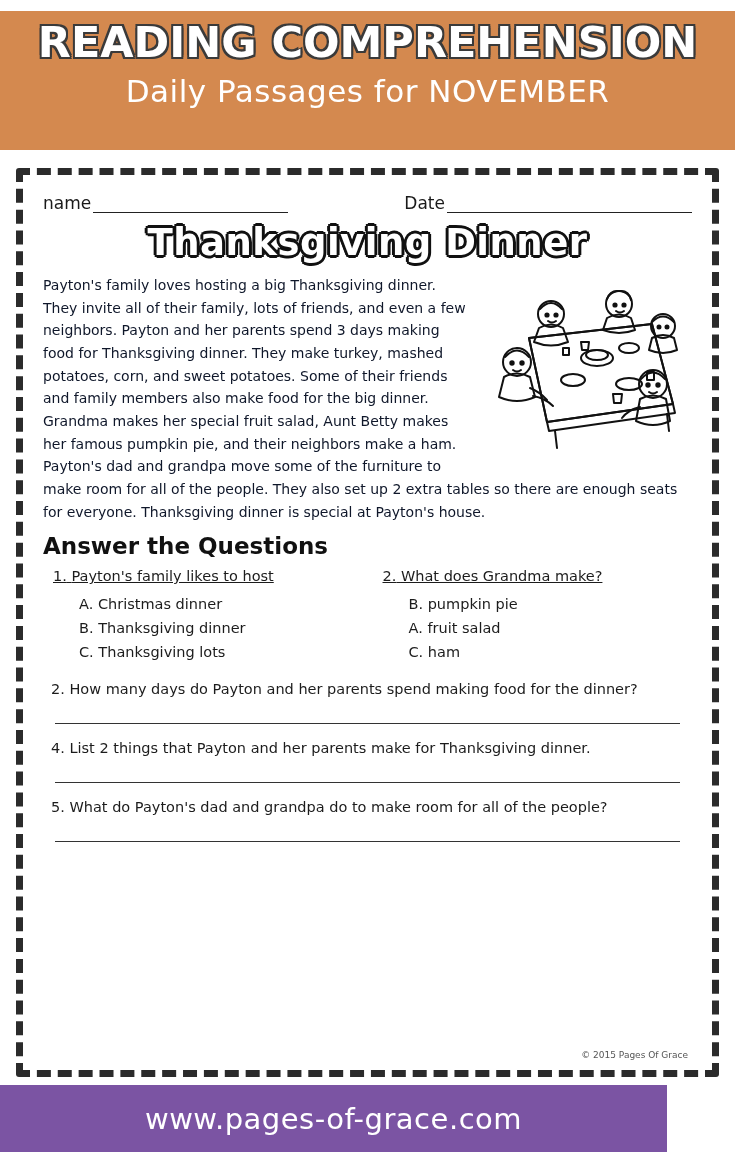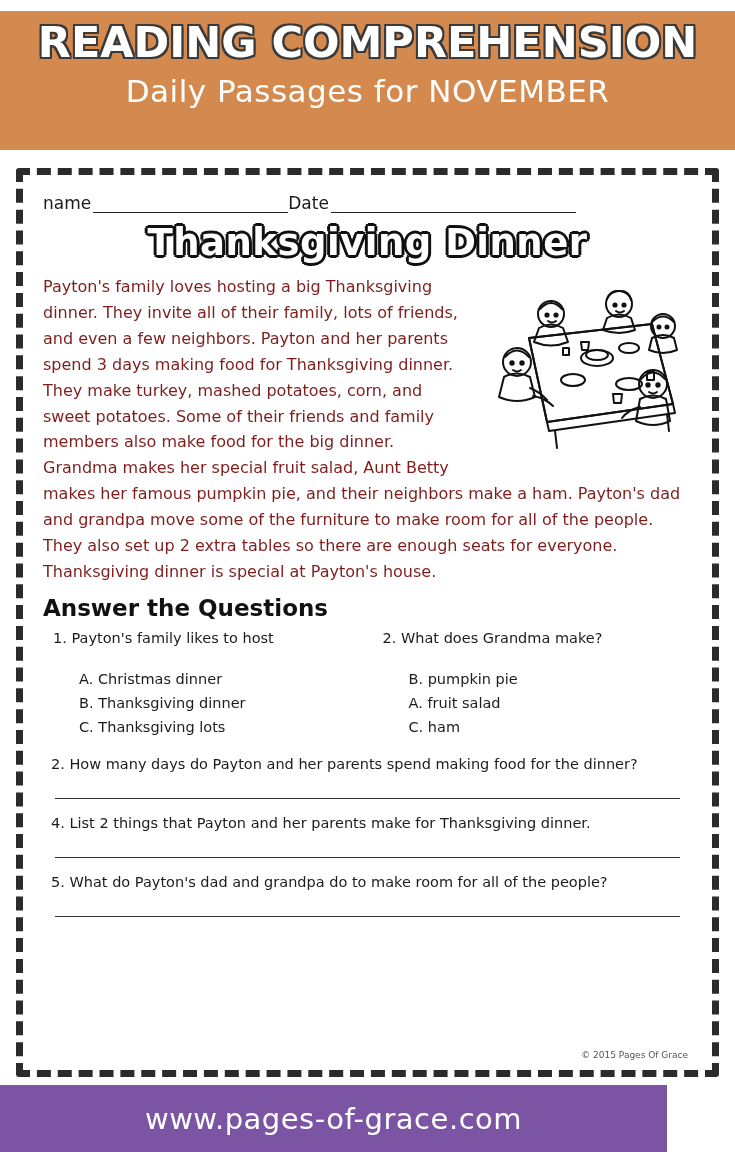--- a/index.html
+++ b/index.html
@@ -82,20 +82,21 @@
   }
   .sheet-inner {
     position: relative;
     width: 100%;
     height: 100%;
   }
 
   
   .namedate {
     display: flex;
+    justify-content: space-between;
     align-items: flex-end;
     font-size: 17px;
     color: #1a1a1a;
     margin-top: 4px;
     margin-bottom: 2px;
   }
   .nd-group {
     display: flex;
     align-items: flex-end;
   }
@@ -124,23 +125,23 @@
        0px  3px 0 #111,
        3px  0px 0 #111,
       -3px  0px 0 #111,
        0px -3px 0 #111;
     margin: 8px 0 10px 0;
     letter-spacing: 0.5px;
   }
 
   
   .passage {
-    font-size: 16px;
+    font-size: 14px;
     line-height: 1.62;
-    color: #7f1d1d;
+    color: #0f172a;
     text-align: left;
   }
   .art {
     float: right;
     width: 215px;
     height: 185px;
     margin: 2px 0 2px 10px;
   }
   .art svg { display: block; }
 
@@ -156,21 +157,21 @@
   
   .mc {
     display: flex;
     gap: 30px;
     font-size: 14.5px;
     color: #1c1c1c;
     line-height: 1.65;
     padding: 0 10px;
   }
   .mc-col { flex: 1; }
-  .mc-q { margin-bottom: 17px; }
+  .mc-q { margin-bottom: 4px; text-decoration: underline; }
   .mc-choice { padding-left: 26px; }
 
   
   .sa {
     font-size: 14.5px;
     color: #1c1c1c;
     padding: 0 8px;
     margin-top: 16px;
   }
   .sa-q { margin-bottom: 4px; }

